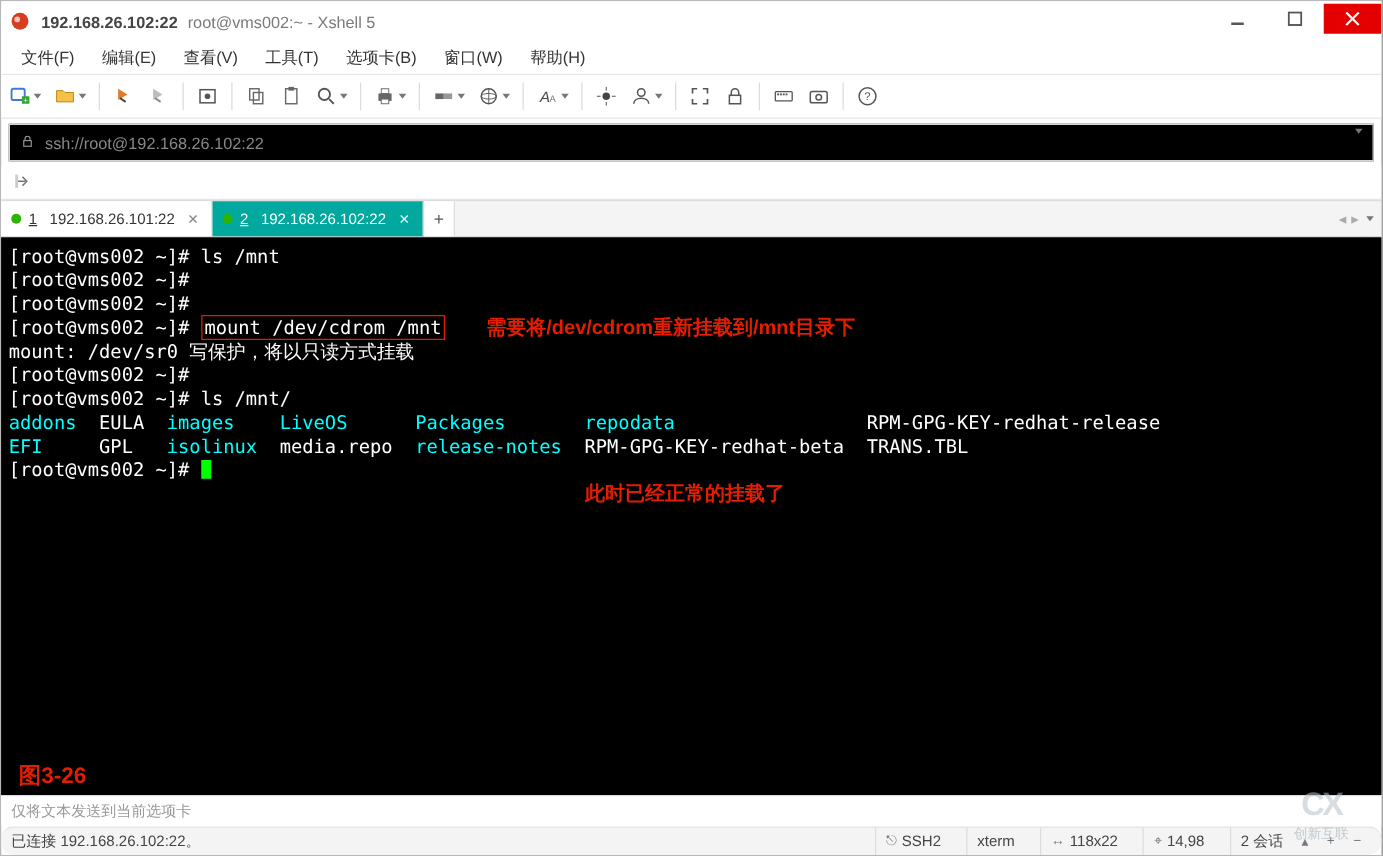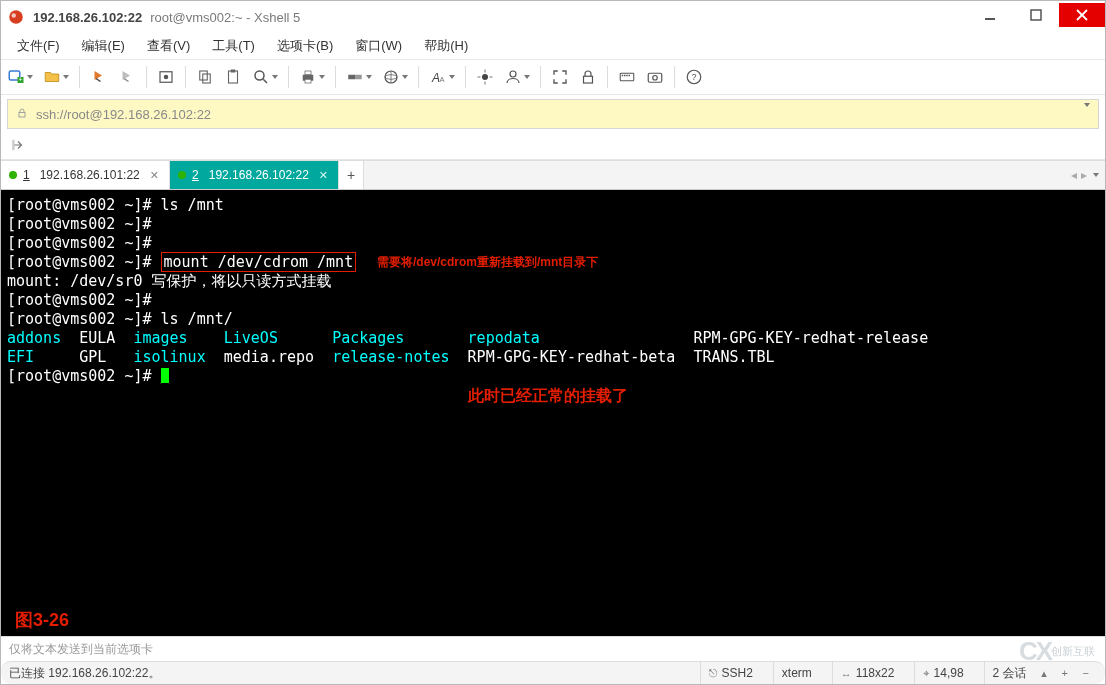--- a/index.html
+++ b/index.html
@@ -84,21 +84,21 @@
     border-left: 3px solid transparent;
     border-right: 3px solid transparent;
     border-top: 4px solid #777;
     margin-left: 2px;
   }
   
   .addressbar {
     height: 28px;
     margin: 4px 6px;
     border: 1px solid #d6d6d6;
-    background: #fef9c3;
+    background: #000000;
     display: flex;
     align-items: center;
     padding: 0 8px;
     gap: 8px;
     color: #888;
     font-size: 13px;
   }
   .addressbar .lock { color: #9a9a9a; }
   .addressbar .drop-end {
     margin-left: auto;
@@ -201,23 +201,23 @@
     font-weight: bold;
     font-size: 18px;
     font-family: "Microsoft YaHei", sans-serif;
   }
   .scrollbar {
     width: 16px;
     background: #000;
   }
   .annot-abs1 {
     position: absolute;
-    left: 376px;
+    left: 388px;
     top: 63px;
-    font-size: 12px;
+    font-size: 16px;
   }
   .annot-abs2 {
     position: absolute;
     left: 467px;
     top: 196px;
     font-size: 16px;
   }
   
   .sendstrip {
     height: 24px;
@@ -258,21 +258,21 @@
     bottom: 6px;
     width: 90px;
     height: 56px;
     display: flex;
     align-items: center;
     justify-content: center;
     opacity: 0.55;
     pointer-events: none;
     font-size: 11px;
     color: #9aa8b0;
-    flex-direction: row;
+    flex-direction: column;
   }
   .watermark .big {
     font-size: 26px;
     font-weight: bold;
     color: #b6c0c8;
     letter-spacing: -2px;
   }
 </style>
 </head>
 <body>

